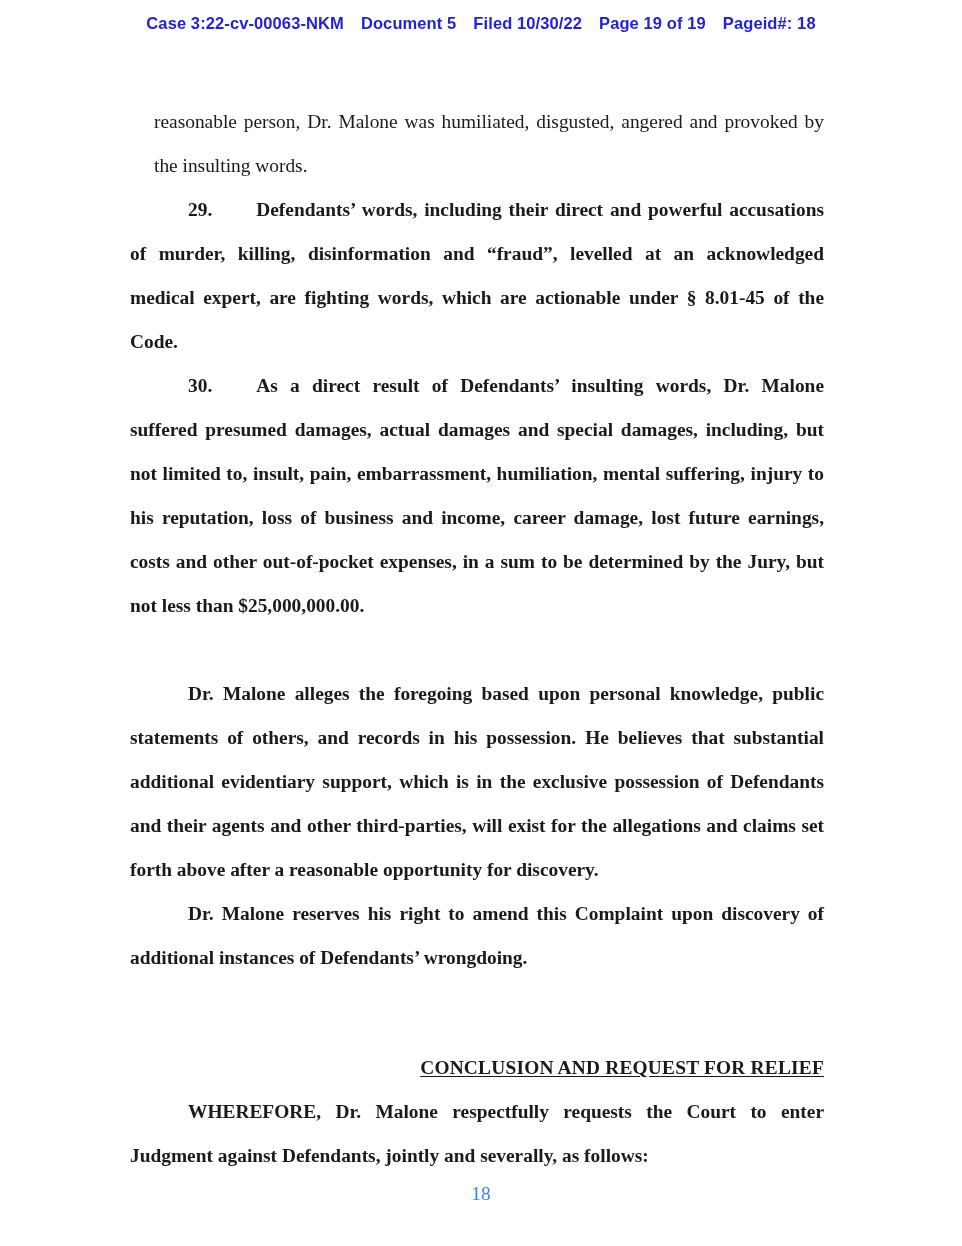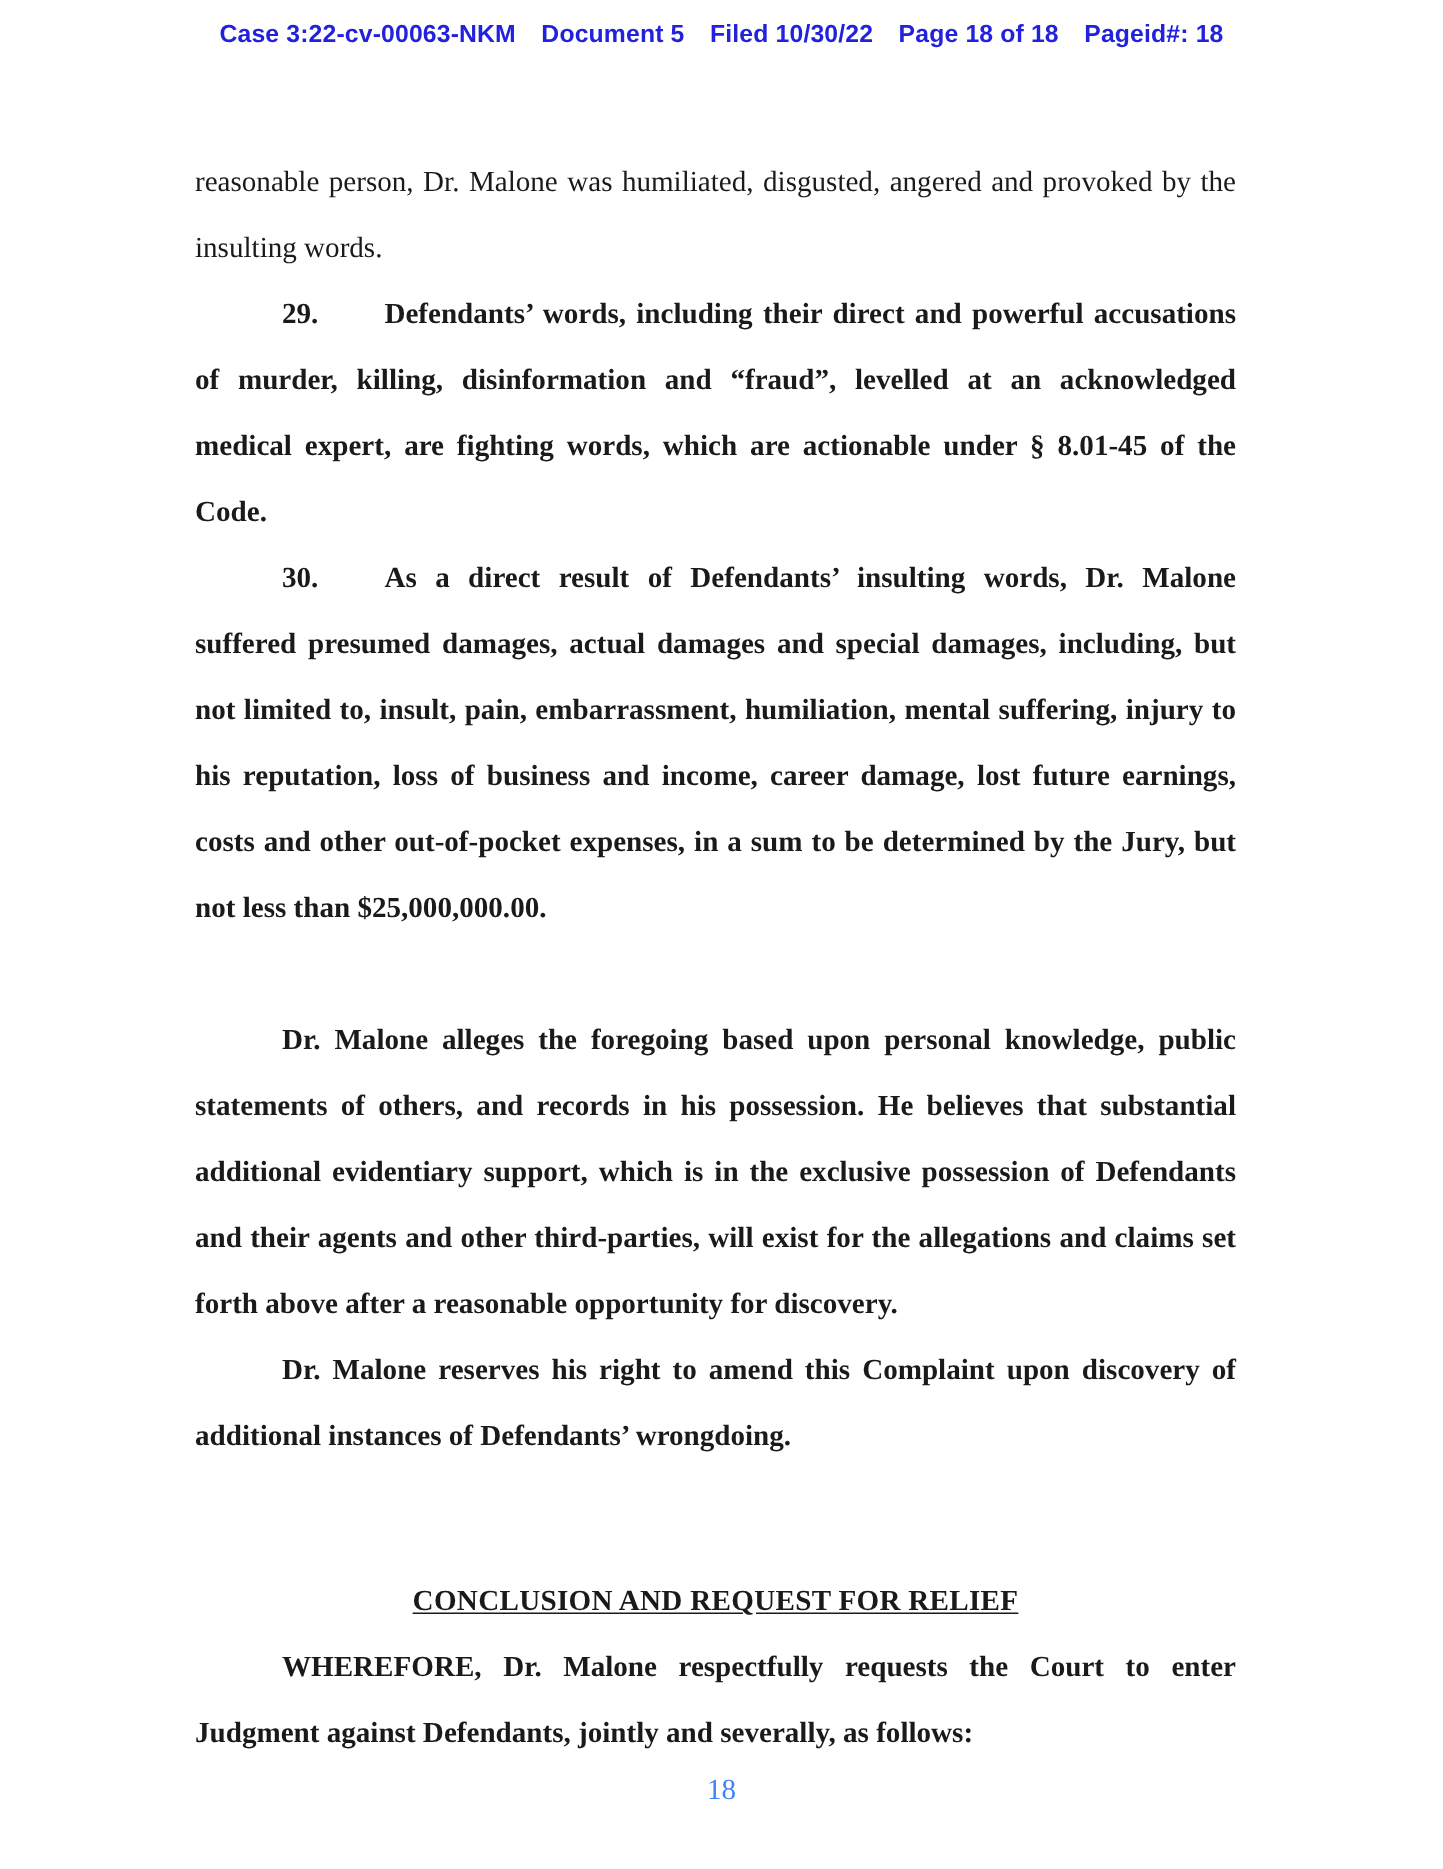--- a/index.html
+++ b/index.html
@@ -59,20 +59,21 @@
     text-justify: inter-word;
     -webkit-hyphens: none;
     hyphens: none;
   }
   p.para.indent {
     text-indent: 58px;
     font-weight: bold;
   }
   p.para.cont {
     text-indent: 0;
+    margin-left: 24px;
   }
 
   .numtab {
     display: inline-block;
     width: 44px;
   }
   .sentgap {
     display: inline-block;
     width: 9px;
   }
@@ -82,21 +83,21 @@
   }
   .spacer-half {
     height: 22px;
   }
 
   .section-heading {
     margin: 0;
     font-size: 19.4px;
     line-height: 44px;
     font-weight: 700;
-    text-align: center;
+    text-align: right;
     letter-spacing: 0.2px;
   }
   .section-heading span.ul {
     text-decoration: underline;
     text-underline-offset: 2px;
   }
 
   
   .page-number {
     position: absolute;
@@ -108,21 +109,21 @@
     line-height: 24px;
     color: #3b82f6;
   }
 </style>
 </head>
 <body>
 
 <div class="page">
 
   <div class="ecf-stamp">
-    <span class="seg">Case 3:22-cv-00063-NKM</span><span class="seg">Document 5</span><span class="seg">Filed 10/30/22</span><span class="seg">Page 18 of 18</span><span class="seg">Pageid#: 18</span>
+    <span class="seg">Case 3:22-cv-00063-NKM</span><span class="seg">Document 5</span><span class="seg">Filed 10/30/22</span><span class="seg">Page 19 of 19</span><span class="seg">Pageid#: 18</span>
   </div>
 
   <div class="body-col">
 
     <p class="para cont">reasonable person, Dr. Malone was humiliated, disgusted, angered and provoked by the insulting words.</p>
 
     <p class="para indent"><span>29.</span><span class="numtab"></span><span>Defendants’ words, including their direct and powerful accusations of murder, killing, disinformation and “fraud”, levelled at an acknowledged medical expert, are fighting words, which are actionable under § 8.01-45 of the Code.</span></p>
 
     <p class="para indent"><span>30.</span><span class="numtab"></span><span>As a direct result of Defendants’ insulting words, Dr. Malone suffered presumed damages, actual damages and special damages, including, but not limited to, insult, pain, embarrassment, humiliation, mental suffering, injury to his reputation, loss of business and income, career damage, lost future earnings, costs and other out-of-pocket expenses, in a sum to be determined by the Jury, but not less than $25,000,000.00.</span></p>
 

